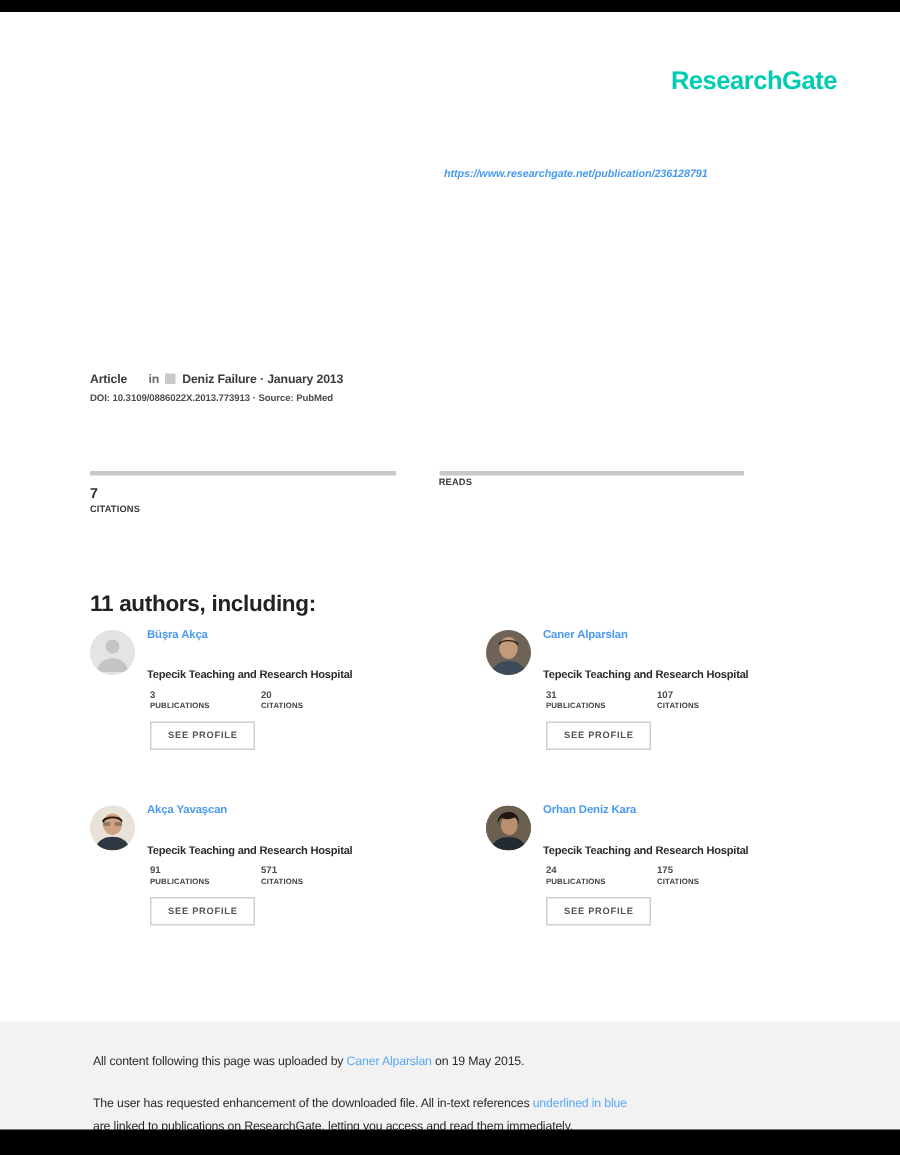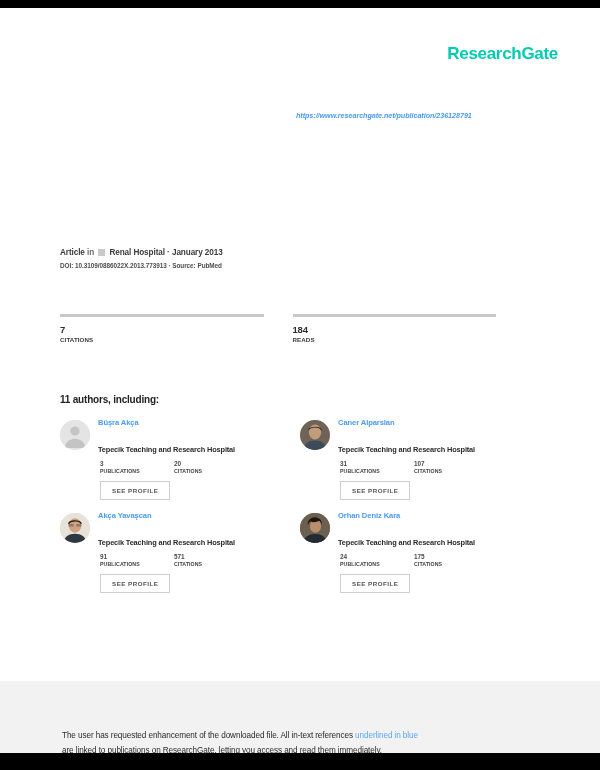--- a/index.html
+++ b/index.html
@@ -73,20 +73,21 @@
   .meta-line-1 {
     font-size: 8.2px;
     font-weight: bold;
     color: #3b3b3b;
     letter-spacing: -0.1px;
     white-space: nowrap;
   }
   .meta-line-1 .meta-em {
     font-weight: bold;
     color: #6b6b6b;
+    margin-left: 12px;
   }
   .meta-src-chip {
     display: inline-block;
     width: 7px;
     height: 7px;
     background: #c9c9c9;
     vertical-align: -1px;
     margin: 0 2px;
   }
   .meta-line-2 {
@@ -129,34 +130,35 @@
     font-weight: bold;
     color: #3a3a3a;
     letter-spacing: 0.1px;
   }
 
   
   .authors-heading {
     position: absolute;
     left: 60px;
     top: 386px;
-    font-size: 10px;
+    font-size: 15px;
     font-weight: bold;
     color: #222222;
     letter-spacing: -0.2px;
   }
 
   .authors-grid {
     position: absolute;
     left: 58px;
     top: 410px;
     width: 480px;
     display: grid;
     grid-template-columns: 240px 240px;
     grid-auto-rows: 93px;
+    gap: 24px;
   }
 
   .author-card {
     position: relative;
     padding-left: 0;
   }
 
   .author-avatar {
     position: absolute;
     left: 2px;
@@ -266,36 +268,35 @@
       <div class="rg-logo">ResearchGate</div>
     </div>
 
     <div class="doi-link">https://www.researchgate.net/publication/236128791</div>
 
     <div class="meta-block">
       <div class="meta-line-1">
         <span>Article</span>
         <span class="meta-em">in</span>
         <span class="meta-src-chip"></span>
-        <span>Renal Hospital</span>
+        <span>Deniz Failure</span>
         <span>·</span>
         <span>January 2013</span>
       </div>
       <div class="meta-line-2">DOI: 10.3109/0886022X.2013.773913 · Source: PubMed</div>
     </div>
 
     <div class="stats-row">
       <div class="stat-col">
         <div class="stat-rule"></div>
         <div class="stat-value">7</div>
         <div class="stat-label">CITATIONS</div>
       </div>
       <div class="stat-col">
         <div class="stat-rule"></div>
-        <div class="stat-value">184</div>
         <div class="stat-label">READS</div>
       </div>
     </div>
 
     <div class="authors-heading">11 authors, including:</div>
 
     <div class="authors-grid">
 
       <div class="author-card">
         <div class="author-avatar">
@@ -399,20 +400,23 @@
               <div class="astat-label">CITATIONS</div>
             </div>
           </div>
           <button class="see-profile">SEE PROFILE</button>
         </div>
       </div>
 
     </div>
 
     <div class="footer-band">
+      <div class="footer-line footer-line-1">
+        <span>All content following this page was uploaded by </span><span class="f-link">Caner Alparslan</span><span> on 19 May 2015.</span>
+      </div>
       <div class="footer-line footer-line-2">
         <span>The user has requested enhancement of the downloaded file. All in-text references </span><span class="f-link">underlined in blue</span>
       </div>
       <div class="footer-line footer-line-3">are linked to publications on ResearchGate, letting you access and read them immediately.</div>
     </div>
 
   </div>
 
   <div class="bar-top"></div>
   <div class="bar-bottom"></div>

